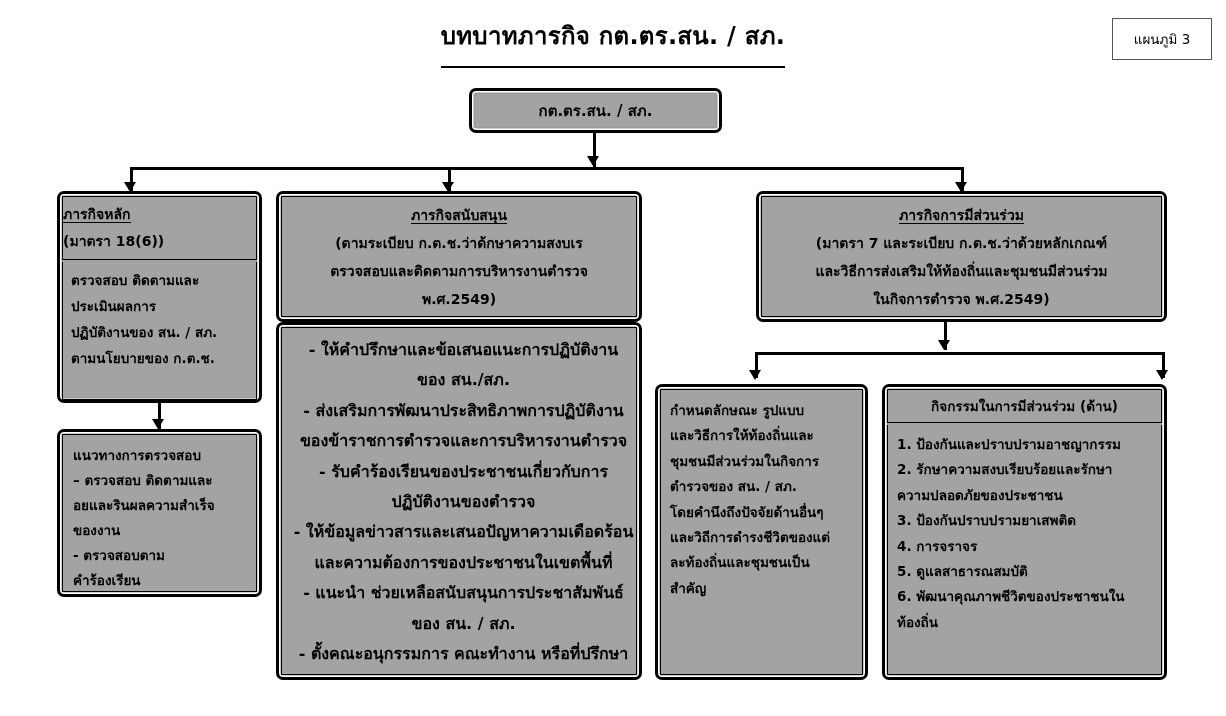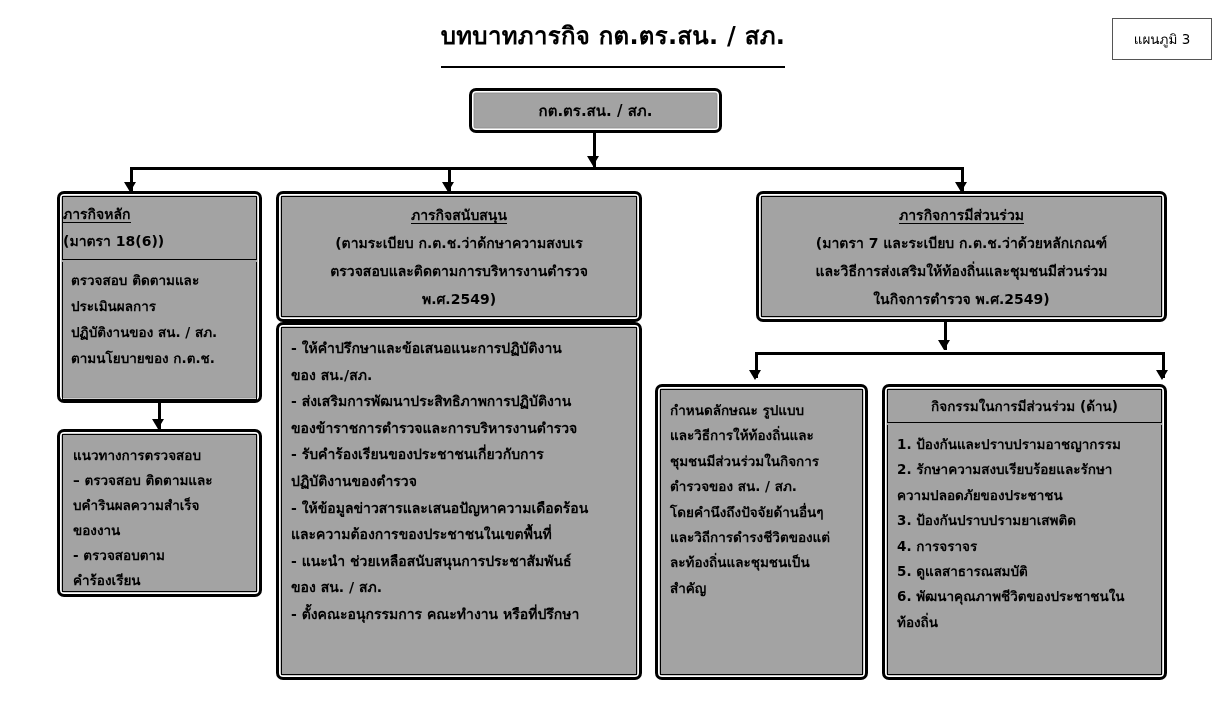--- a/index.html
+++ b/index.html
@@ -142,38 +142,38 @@
     </div>
   </div>
 
   <div class="ln-v" style="left:158px; top:403px; width:3px; height:26px;"></div>
   <div class="arrow-d" style="left:152px; top:419px;"></div>
 
   <div class="bx frame" style="left:57px; top:429px; width:205px; height:168px;">
     <div class="body-txt" style="margin:2px; padding:8px 0 0 10px; height:calc(100% - 4px); border:1.5px solid #000; box-sizing:border-box; font-size:13.5px; line-height:1.85;">
       <span class="ln" style="font-weight:bold;"><span class="ul">แนวทางการตรวจสอบ</span></span>
       <span class="ln">– ตรวจสอบ ติดตามและ</span>
-      <span class="ln">บคำรินผลความสำเร็จ</span>
+      <span class="ln">อยและรินผลความสำเร็จ</span>
       <span class="ln">ของงาน</span>
       <span class="ln">- ตรวจสอบตาม</span>
       <span class="ln">คำร้องเรียน</span>
     </div>
   </div>
 
   <div class="bx frame" style="left:276px; top:191px; width:366px; height:131px;">
     <div class="frame-inner hd" style="margin:2px; height:calc(100% - 4px); display:flex; flex-direction:column; align-items:center; justify-content:center; box-sizing:border-box; line-height:2.0;">
       <div><span class="ul">ภารกิจสนับสนุน</span></div>
       <div>(ตามระเบียบ ก.ต.ช.ว่าด้กษาความสงบเร</div>
       <div>ตรวจสอบและติดตามการบริหารงานตำรวจ</div>
       <div>พ.ศ.2549)</div>
     </div>
   </div>
 
   <div class="bx frame" style="left:276px; top:322px; width:366px; height:358px;">
-    <div class="body-txt" style="margin:2px; padding:7px 0 0 9px; height:calc(100% - 4px); border:1.5px solid #000; box-sizing:border-box; font-size:14px; line-height:1.90;">
+    <div class="body-txt" style="margin:2px; padding:7px 0 0 9px; height:calc(100% - 4px); border:1.5px solid #000; box-sizing:border-box; font-size:16px; line-height:1.90;text-align:center;">
       <span class="ln">- ให้คำปรึกษาและข้อเสนอแนะการปฏิบัติงาน</span>
       <span class="ln">ของ สน./สภ.</span>
       <span class="ln">- ส่งเสริมการพัฒนาประสิทธิภาพการปฏิบัติงาน</span>
       <span class="ln">ของข้าราชการตำรวจและการบริหารงานตำรวจ</span>
       <span class="ln">- รับคำร้องเรียนของประชาชนเกี่ยวกับการ</span>
       <span class="ln">ปฏิบัติงานของตำรวจ</span>
       <span class="ln">- ให้ข้อมูลข่าวสารและเสนอปัญหาความเดือดร้อน</span>
       <span class="ln">และความต้องการของประชาชนในเขตพื้นที่</span>
       <span class="ln">- แนะนำ ช่วยเหลือสนับสนุนการประชาสัมพันธ์</span>
       <span class="ln">ของ สน. / สภ.</span>

